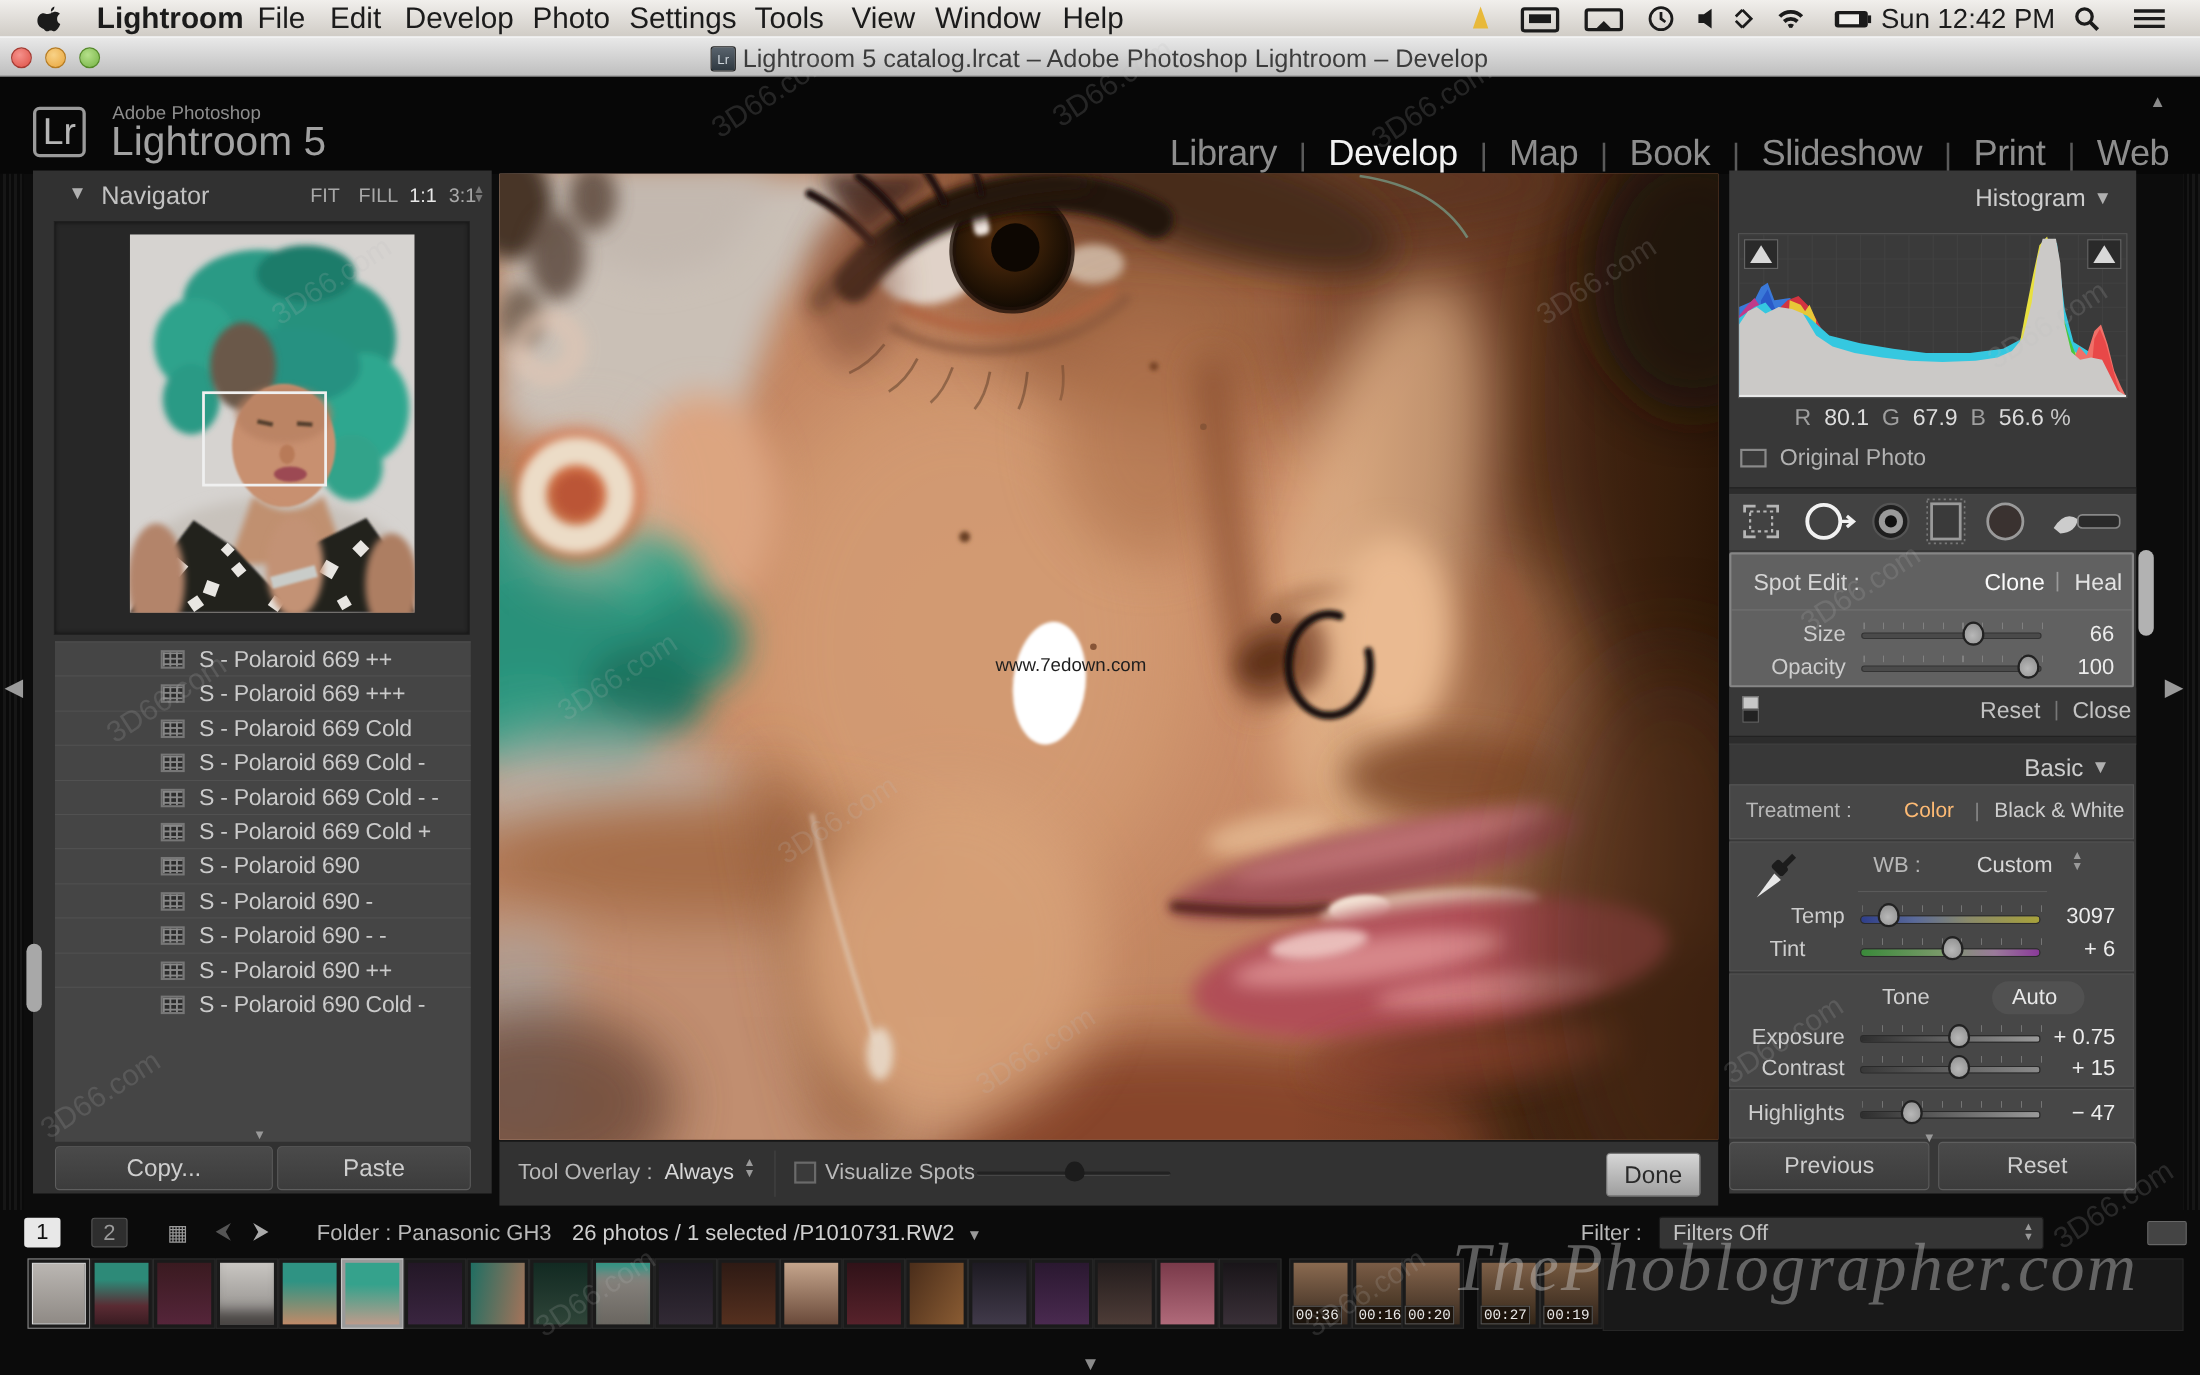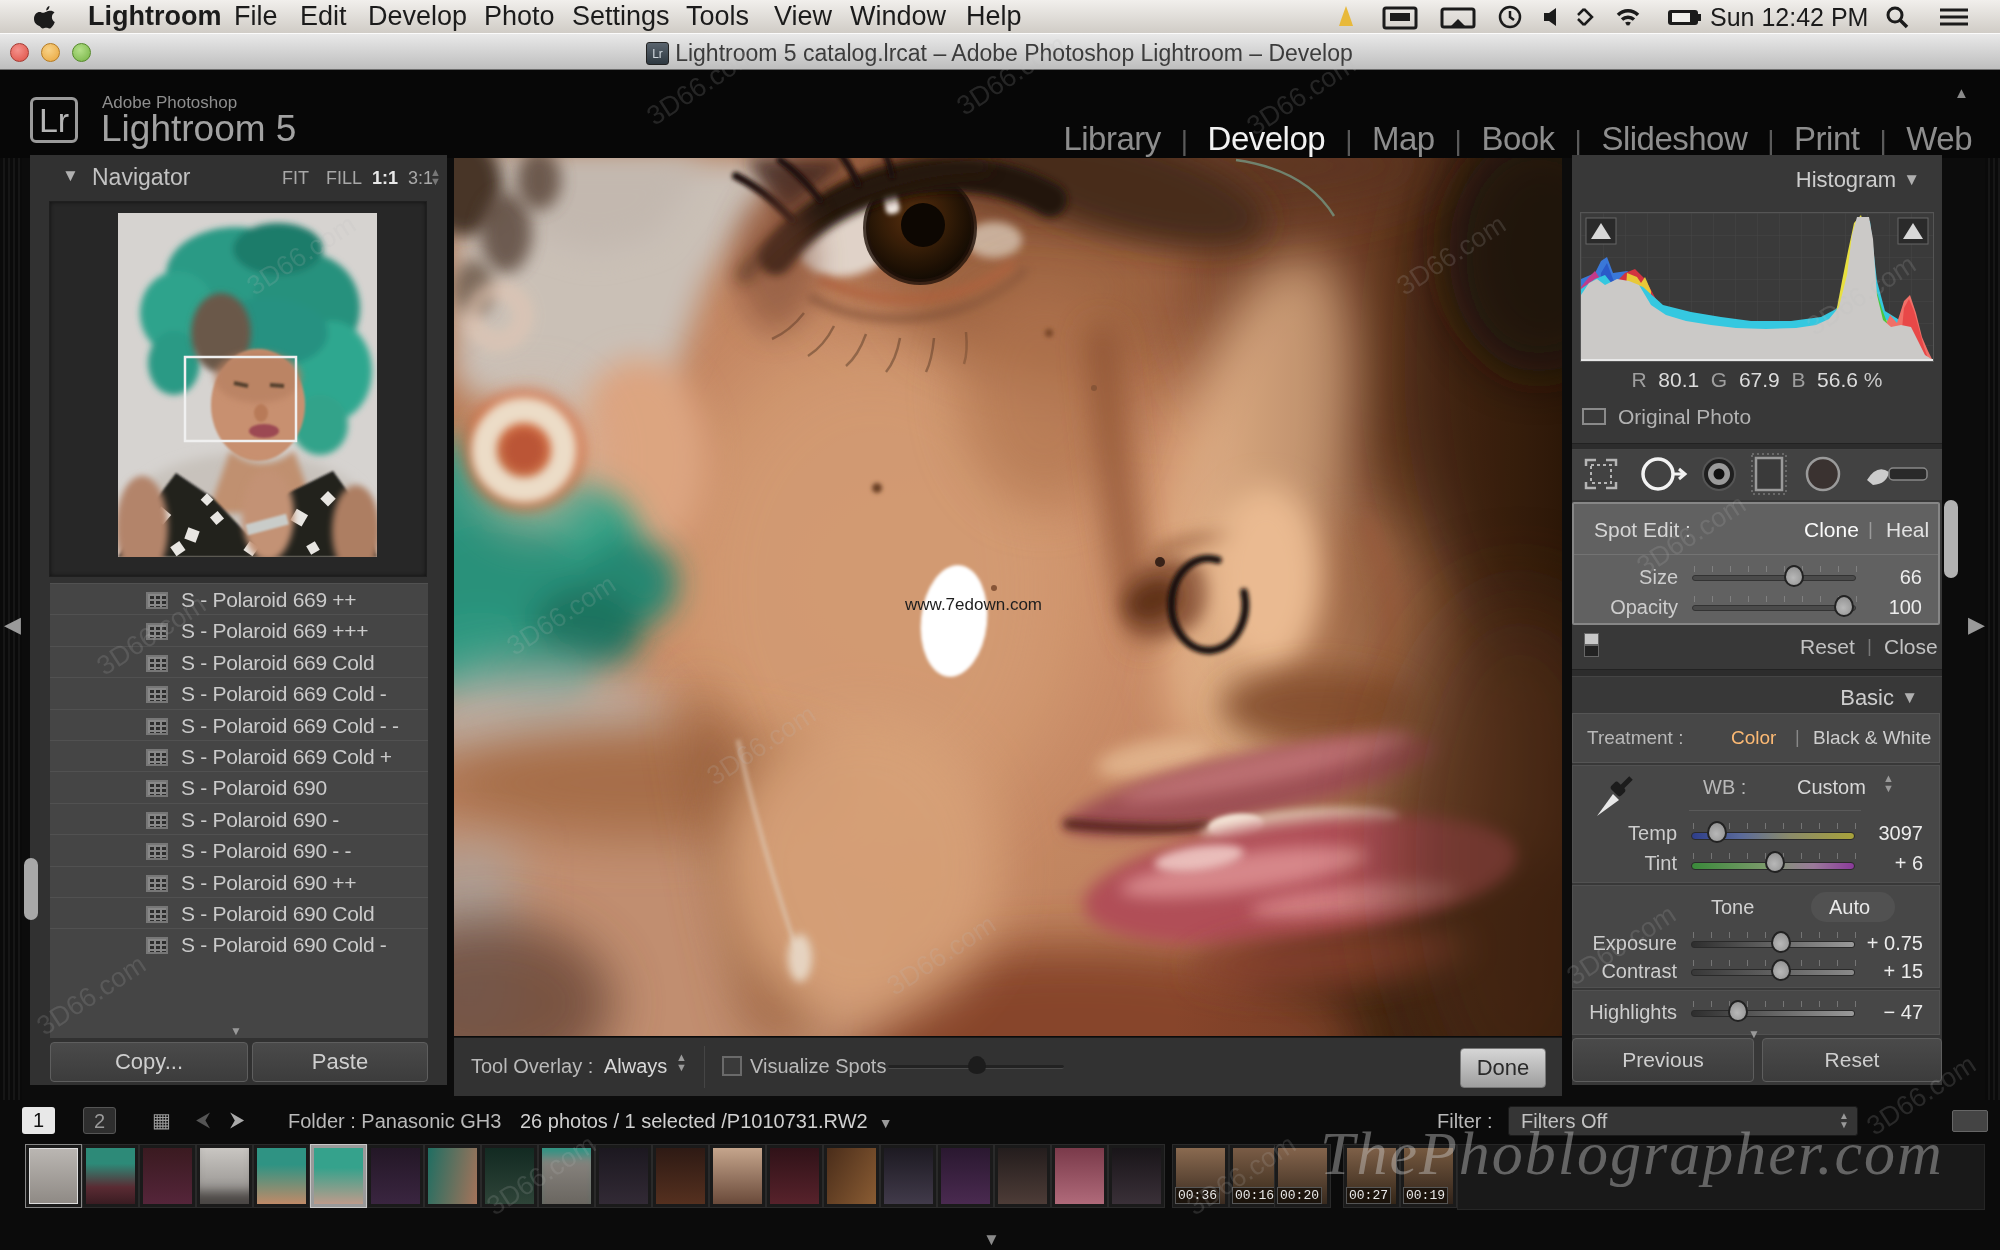--- a/index.html
+++ b/index.html
@@ -101,21 +101,21 @@
 <div class="a" id="modules">
   <span>Library</span><span class="sep">|</span><b>Develop</b><span class="sep">|</span><span>Map</span><span class="sep">|</span><span>Book</span><span class="sep">|</span><span>Slideshow</span><span class="sep">|</span><span>Print</span><span class="sep">|</span><span>Web</span>
 </div>
 
 <div class="a" id="lpanel">
   <div id="navhdr">
     <span style="position:absolute;left:32px;top:11px;color:#b0b0b0;font-size:17px">▼</span>
     <span style="position:absolute;left:62px;top:9px;font-size:23px">Navigator</span>
     <span style="position:absolute;left:252px;top:13px;font-size:18px;color:#a8a8a8">FIT</span>
     <span style="position:absolute;left:296px;top:13px;font-size:18px;color:#a8a8a8">FILL</span>
-    <span style="position:absolute;left:342px;top:13px;font-size:18px;color:#e8e8e8;font-weight:bold">1:1</span>
+    <span style="position:absolute;left:342px;top:13px;font-size:18px;color:#e8e8e8;font-weight:normal">1:1</span>
     <span style="position:absolute;left:378px;top:13px;font-size:18px;color:#a8a8a8">3:1</span>
     <span style="position:absolute;left:424px;top:8px;font-size:11px;line-height:10px;color:#a8a8a8">▲<br>▼</span>
   </div>
   <div id="preview">
     <svg style="position:absolute;left:68px;top:11px" width="259" height="344" viewBox="0 0 259 344">
       <defs>
         <filter id="nb6" filterUnits="userSpaceOnUse" x="-80" y="-80" width="420" height="505">
               <feGaussianBlur stdDeviation="6"></feGaussianBlur>
             </filter>
         <filter id="nb3" filterUnits="userSpaceOnUse" x="-80" y="-80" width="420" height="505">
@@ -176,21 +176,20 @@
     <div class="prow"><span class="ic"></span>S - Polaroid 669 ++</div>
     <div class="prow"><span class="ic"></span>S - Polaroid 669 +++</div>
     <div class="prow"><span class="ic"></span>S - Polaroid 669 Cold</div>
     <div class="prow"><span class="ic"></span>S - Polaroid 669 Cold -</div>
     <div class="prow"><span class="ic"></span>S - Polaroid 669 Cold - -</div>
     <div class="prow"><span class="ic"></span>S - Polaroid 669 Cold +</div>
     <div class="prow"><span class="ic"></span>S - Polaroid 690</div>
     <div class="prow"><span class="ic"></span>S - Polaroid 690 -</div>
     <div class="prow"><span class="ic"></span>S - Polaroid 690 - -</div>
     <div class="prow"><span class="ic"></span>S - Polaroid 690 ++</div>
-    <div class="prow"><span class="ic"></span>S - Polaroid 690 Cold</div>
     <div class="prow"><span class="ic"></span>S - Polaroid 690 Cold -</div>
   </div>
   <div style="position:absolute;left:200px;top:869px;font-size:12px;color:#999">▼</div>
   <div class="btn" style="left:20px;top:887px;width:198px;height:40px;line-height:38px;font-size:22px">Copy...</div>
   <div class="btn" style="left:222px;top:887px;width:176px;height:40px;line-height:38px;font-size:22px">Paste</div>
 </div>
 
 <div class="a" id="photo">
 <svg width="1108" height="878" viewBox="0 0 1108 878">
 <defs>
@@ -479,21 +478,21 @@
     </svg>
     <span style="position:absolute;left:130px;top:10px;font-size:20px;color:#b8b8b8">WB :</span>
     <span style="position:absolute;left:224px;top:10px;font-size:20px;color:#d8d8d8">Custom</span>
     <span style="position:absolute;left:310px;top:7px;font-size:11px;line-height:10px;color:#9a9a9a">▲<br>▼</span>
     <div style="position:absolute;left:116px;top:44px;width:172px;height:1px;background:#5a5a5a"></div>
     <div style="position:absolute;left:0;top:56px;width:104px;text-align:right;font-size:20px;color:#cdcdcd">Temp</div>
     <div class="ticks" style="left:120px;top:57px"></div>
         <div style="position:absolute;left:118px;top:66px;width:164px;height:8px;border:1px solid #2a2a2a;border-radius:4px;background:linear-gradient(90deg,#2e3e8a,#5a6a9a 30%,#8a8a6a 60%,#a8a23a)"></div>
     <div style="position:absolute;left:134px;top:55px;width:20px;height:22px;background:radial-gradient(circle at 45% 60%,#b8b8b8,#8a8a8a);border:2px solid #222;border-radius:50% 50% 50% 50%/55% 55% 45% 45%"></div>
     <span style="position:absolute;right:16px;top:56px;font-size:20px;color:#ececec">3097</span>
-    <div style="position:absolute;left:0;top:86px;width:104px;text-align:right;font-size:20px;color:#cdcdcd">Tint</div>
+    <div style="position:absolute;left:0;top:86px;width:104px;text-align:center;font-size:20px;color:#cdcdcd">Tint</div>
     <div class="ticks" style="left:120px;top:87px"></div>
         <div style="position:absolute;left:118px;top:96px;width:164px;height:8px;border:1px solid #2a2a2a;border-radius:4px;background:linear-gradient(90deg,#3a8a3a,#7a9a6a 45%,#9a7a9a 75%,#8a3a9a)"></div>
     <div style="position:absolute;left:192px;top:85px;width:20px;height:22px;background:radial-gradient(circle at 45% 60%,#b8b8b8,#8a8a8a);border:2px solid #222;border-radius:50% 50% 50% 50%/55% 55% 45% 45%"></div>
     <span style="position:absolute;right:16px;top:86px;font-size:20px;color:#ececec">+ 6</span>
   </div>
 
   <div style="position:absolute;left:0;top:730px;width:368px;height:103px;background:#474747;border:1px solid #515151">
     <span style="position:absolute;left:138px;top:10px;font-size:20px;color:#d0d0d0">Tone</span>
     <div style="position:absolute;left:238px;top:6px;width:84px;height:30px;background:#515151;border-radius:15px"></div>
     <span style="position:absolute;left:256px;top:10px;font-size:20px;color:#e8e8e8">Auto</span>

